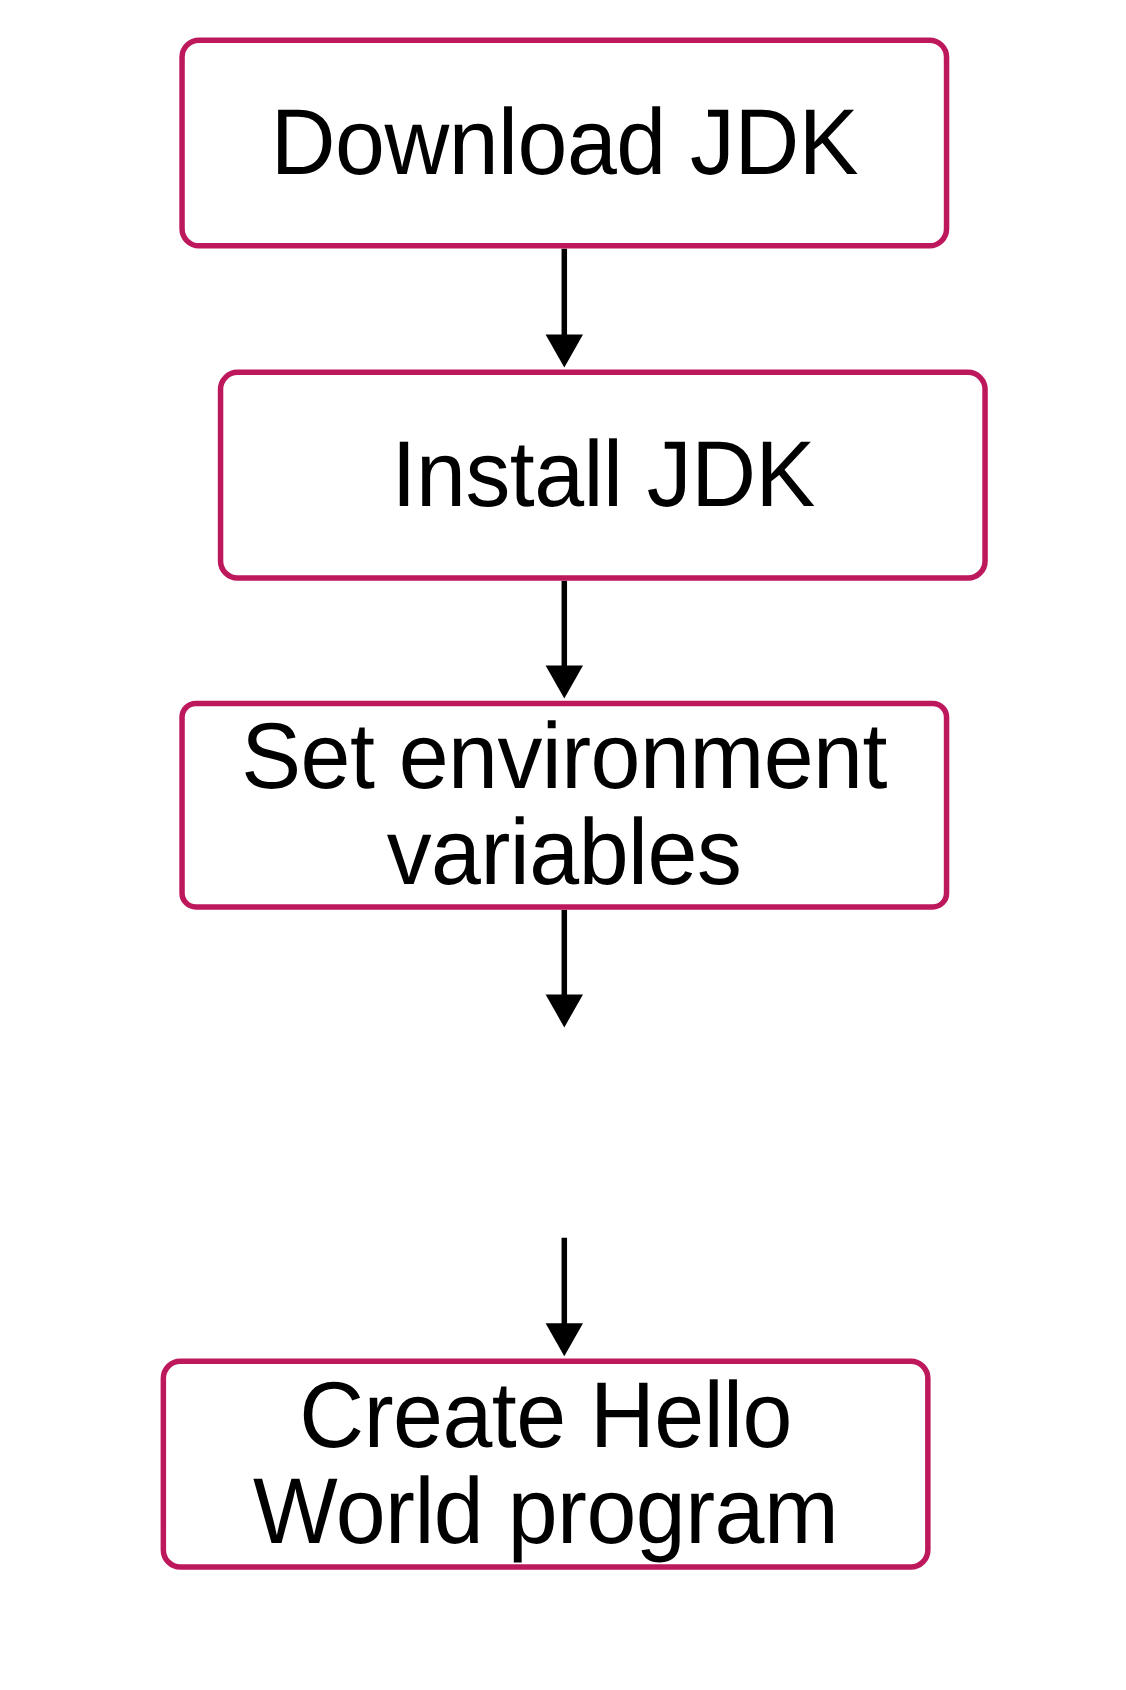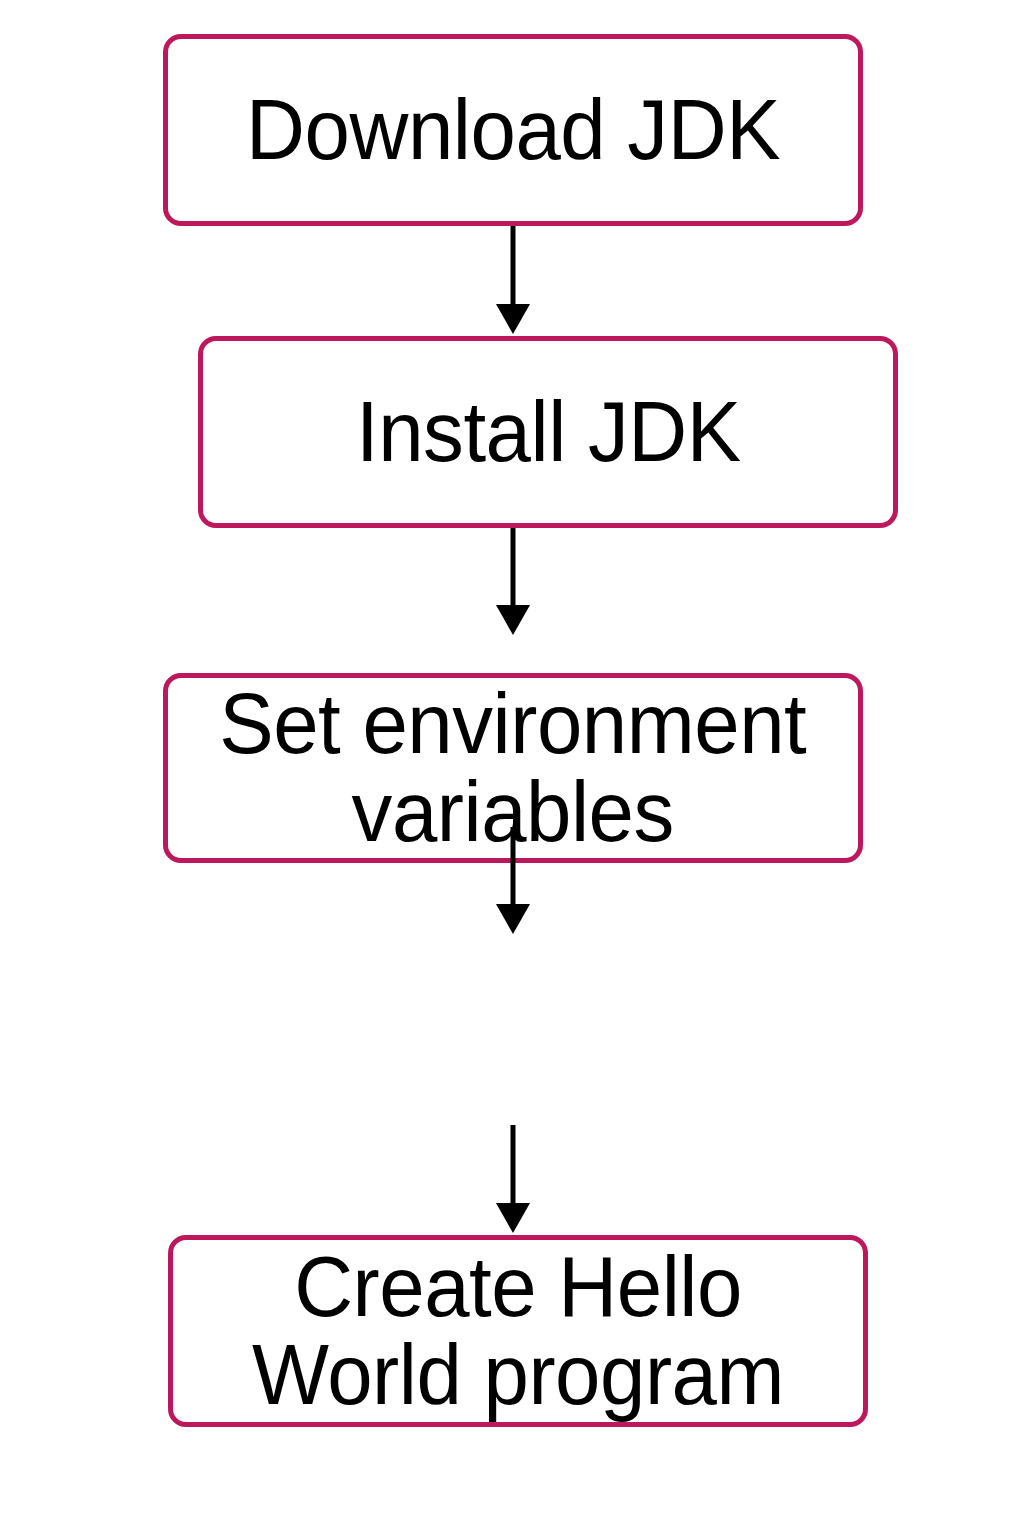--- a/index.html
+++ b/index.html
@@ -72,38 +72,38 @@
     <span class="node-label">Install JDK</span>
   </div>
 
   <div class="edge-arrow" style="left:490px; top:528px; width:46px; height:109px;">
     <svg width="46" height="109" viewBox="0 0 46 109">
       <line x1="23" y1="0" x2="23" y2="83" stroke="#000000" stroke-width="5"></line>
       <polygon points="6,77 40,77 23,107" fill="#000000"></polygon>
     </svg>
   </div>
 
-  <div class="node-box" style="left:163px; top:673px; width:700px; height:190px;">
+  <div class="node-box" style="left:163px; top:637px; width:700px; height:190px;border-radius:15px;">
     <span class="node-label">Set environment
 variables</span>
   </div>
 
   <div class="edge-arrow" style="left:490px; top:827px; width:46px; height:109px;">
     <svg width="46" height="109" viewBox="0 0 46 109">
       <line x1="23" y1="0" x2="23" y2="83" stroke="#000000" stroke-width="5"></line>
       <polygon points="6,77 40,77 23,107" fill="#000000"></polygon>
     </svg>
   </div>
 
 
   <div class="edge-arrow" style="left:490px; top:1125px; width:46px; height:110px;">
     <svg width="46" height="110" viewBox="0 0 46 110">
       <line x1="23" y1="0" x2="23" y2="84" stroke="#000000" stroke-width="5"></line>
       <polygon points="6,78 40,78 23,108" fill="#000000"></polygon>
     </svg>
   </div>
 
-  <div class="node-box" style="left:168px; top:1235px; width:700px; height:192px;">
+  <div class="node-box" style="left:146px; top:1235px; width:700px; height:192px;">
     <span class="node-label">Create Hello
 World program</span>
   </div>
 
 </div>
 
 </body></html>

